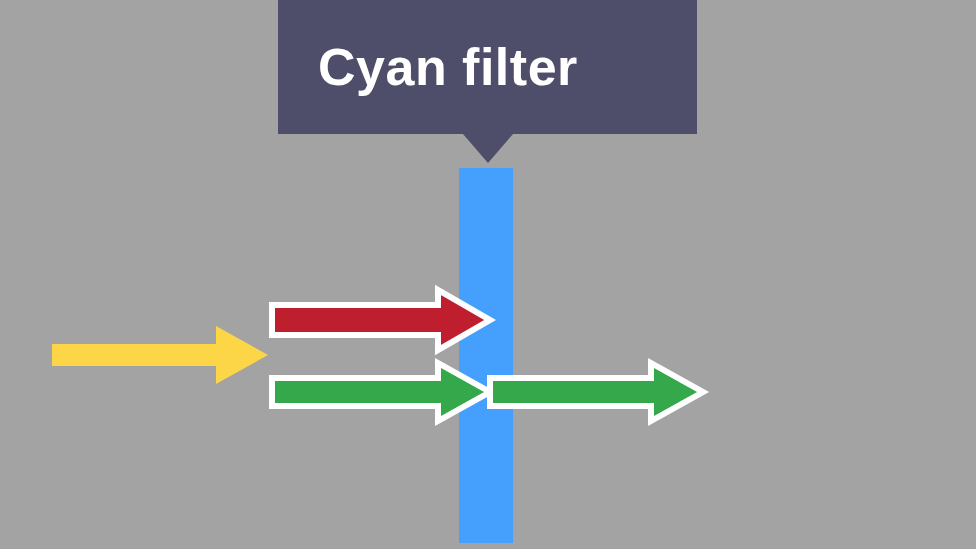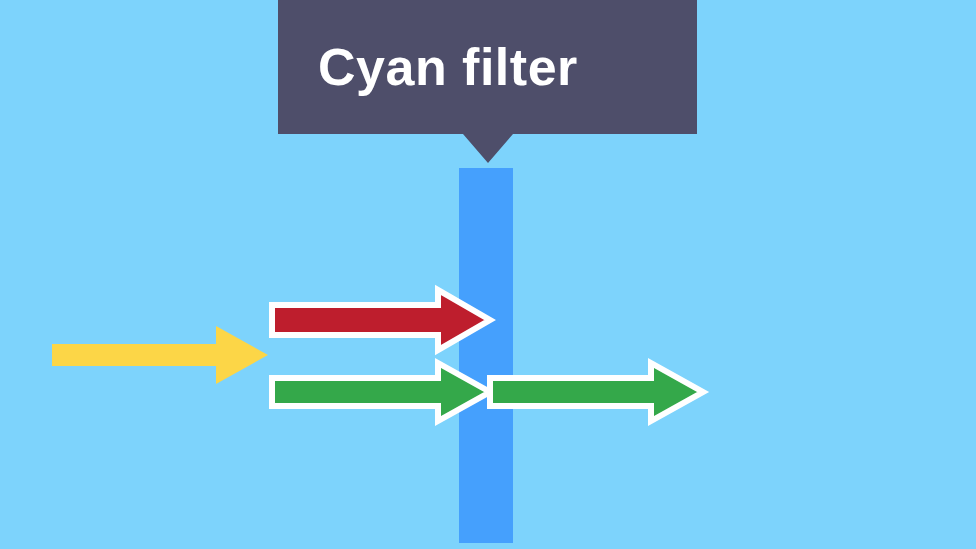--- a/index.html
+++ b/index.html
@@ -7,21 +7,21 @@
     padding: 0;
     background: #ffffff;
   }
   body {
     font-family: "Liberation Sans", sans-serif;
   }
   #stage {
     position: relative;
     width: 976px;
     height: 549px;
-    background: #7dd3fc;
+    background: #a3a3a3;
     overflow: hidden;
   }
   #diagram-svg {
     position: absolute;
     left: 0;
     top: 0;
     width: 976px;
     height: 549px;
     display: block;
   }

